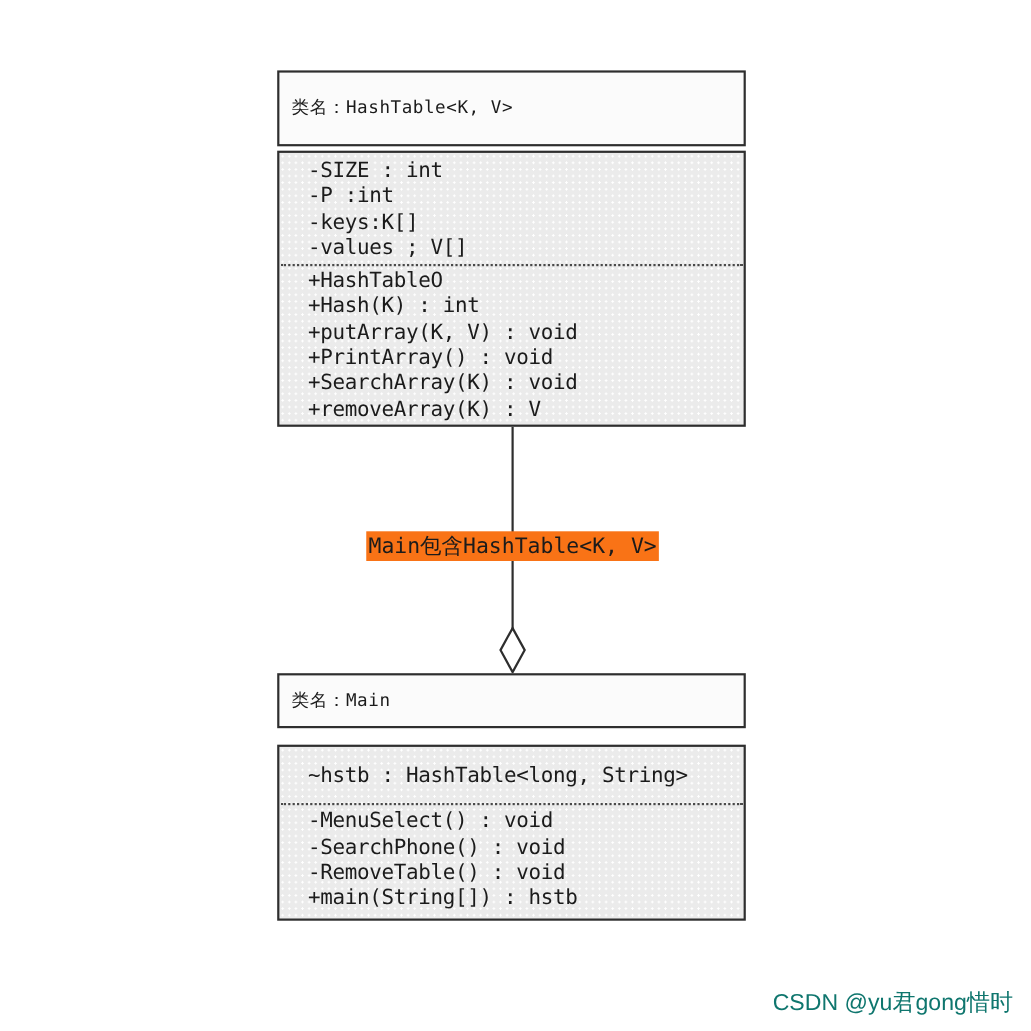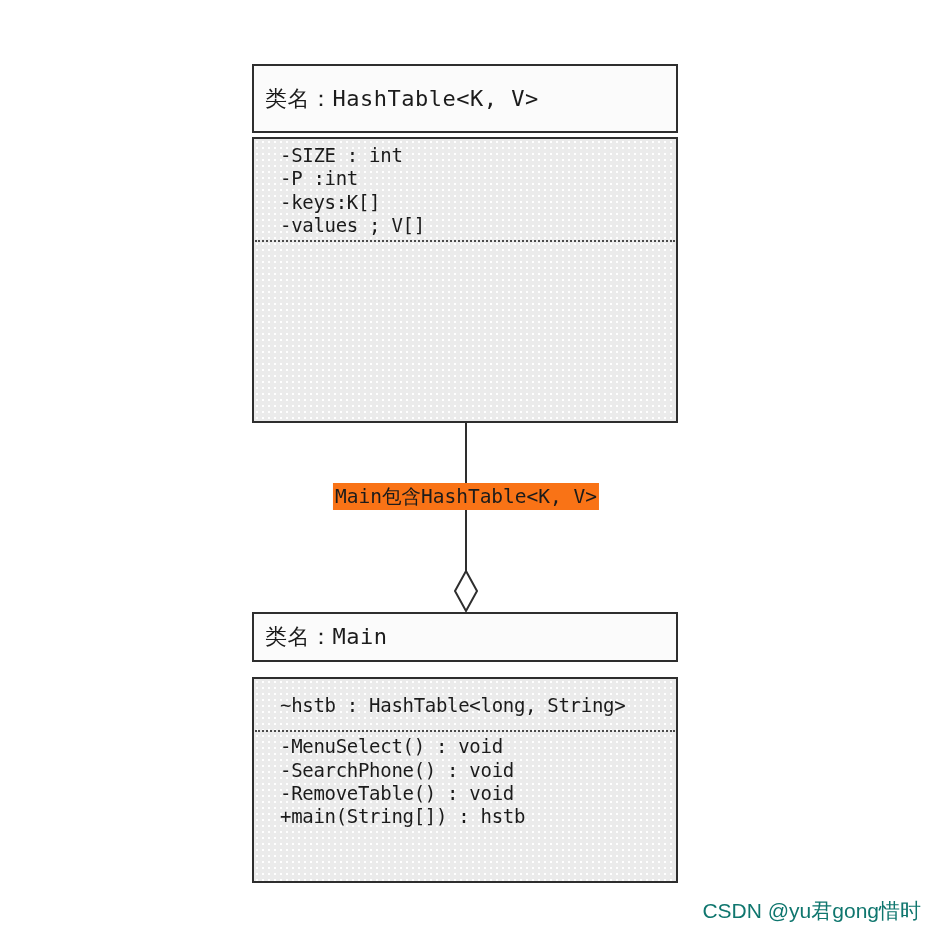--- a/index.html
+++ b/index.html
@@ -17,21 +17,21 @@
   }
   .abs { position: absolute; box-sizing: border-box; }
 
   
   .class-title {
     border: 2px solid #2e2e2e;
     background: #fbfbfb;
     display: flex;
     align-items: center;
     padding-left: 11px;
-    font-size: 22px;
+    font-size: 16px;
     letter-spacing: 0.5px;
     white-space: pre;
   }
   .class-body {
     border: 2px solid #2e2e2e;
     background-color: #ebebeb;
     background-image: radial-gradient(circle, #ffffff 1px, rgba(255,255,255,0) 1px);
     background-size: 6px 6px;
   }
   .member-list { padding-left: 26px; }
@@ -63,23 +63,23 @@
     background: #f97316;
     font-size: 19.5px;
     line-height: 27px;
     white-space: pre;
     padding: 0 2px;
   }
   .rel-diamond { left: 451px; top: 568px; width: 30px; height: 46px; }
 
   
   .ht-title   { left: 252px; top: 64px;  width: 426px; height: 69px; }
-  .ht-body    { left: 252px; top: 137px; width: 426px; height: 286px; }
+  .ht-body    { left: 252px; top: 137px; width: 426px; height: 251px; }
   .main-title { left: 252px; top: 612px; width: 426px; height: 50px; }
-  .main-body  { left: 252px; top: 677px; width: 426px; height: 206px; }
+  .main-body  { left: 252px; top: 677px; width: 426px; height: 160px; }
 
   .watermark {
     right: 16px; top: 897px;
     font-family: "Liberation Sans", "DejaVu Sans", sans-serif;
     font-size: 21px;
     color: #0f766e;
   }
 </style>
 </head>
 <body>
@@ -91,20 +91,28 @@
   <div class="abs class-title ht-title">类名：HashTable&lt;K, V&gt;</div>
 
   <div class="abs class-body ht-body">
     <div class="member-list attrs-ht">
         <div class="member-line">-SIZE : int</div>
         <div class="member-line">-P :int</div>
         <div class="member-line">-keys:K[]</div>
         <div class="member-line">-values ; V[]</div>
       </div>
     <div class="compartment-sep"></div>
+    <div class="member-list methods-ht">
+        <div class="member-line">+HashTableO</div>
+        <div class="member-line">+Hash(K) : int</div>
+        <div class="member-line">+putArray(K, V) : void</div>
+        <div class="member-line">+PrintArray() : void</div>
+        <div class="member-line">+SearchArray(K) : void</div>
+        <div class="member-line">+removeArray(K) : V</div>
+      </div>
   </div>
 
   <div class="abs rel-label">Main包含HashTable&lt;K, V&gt;</div>
 
   <div class="abs rel-diamond">
     <svg width="30" height="46" viewBox="0 0 30 46">
       <polygon points="15,3 26,23 15,43 4,23" fill="#ffffff" stroke="#2e2e2e" stroke-width="2"></polygon>
     </svg>
   </div>
 

